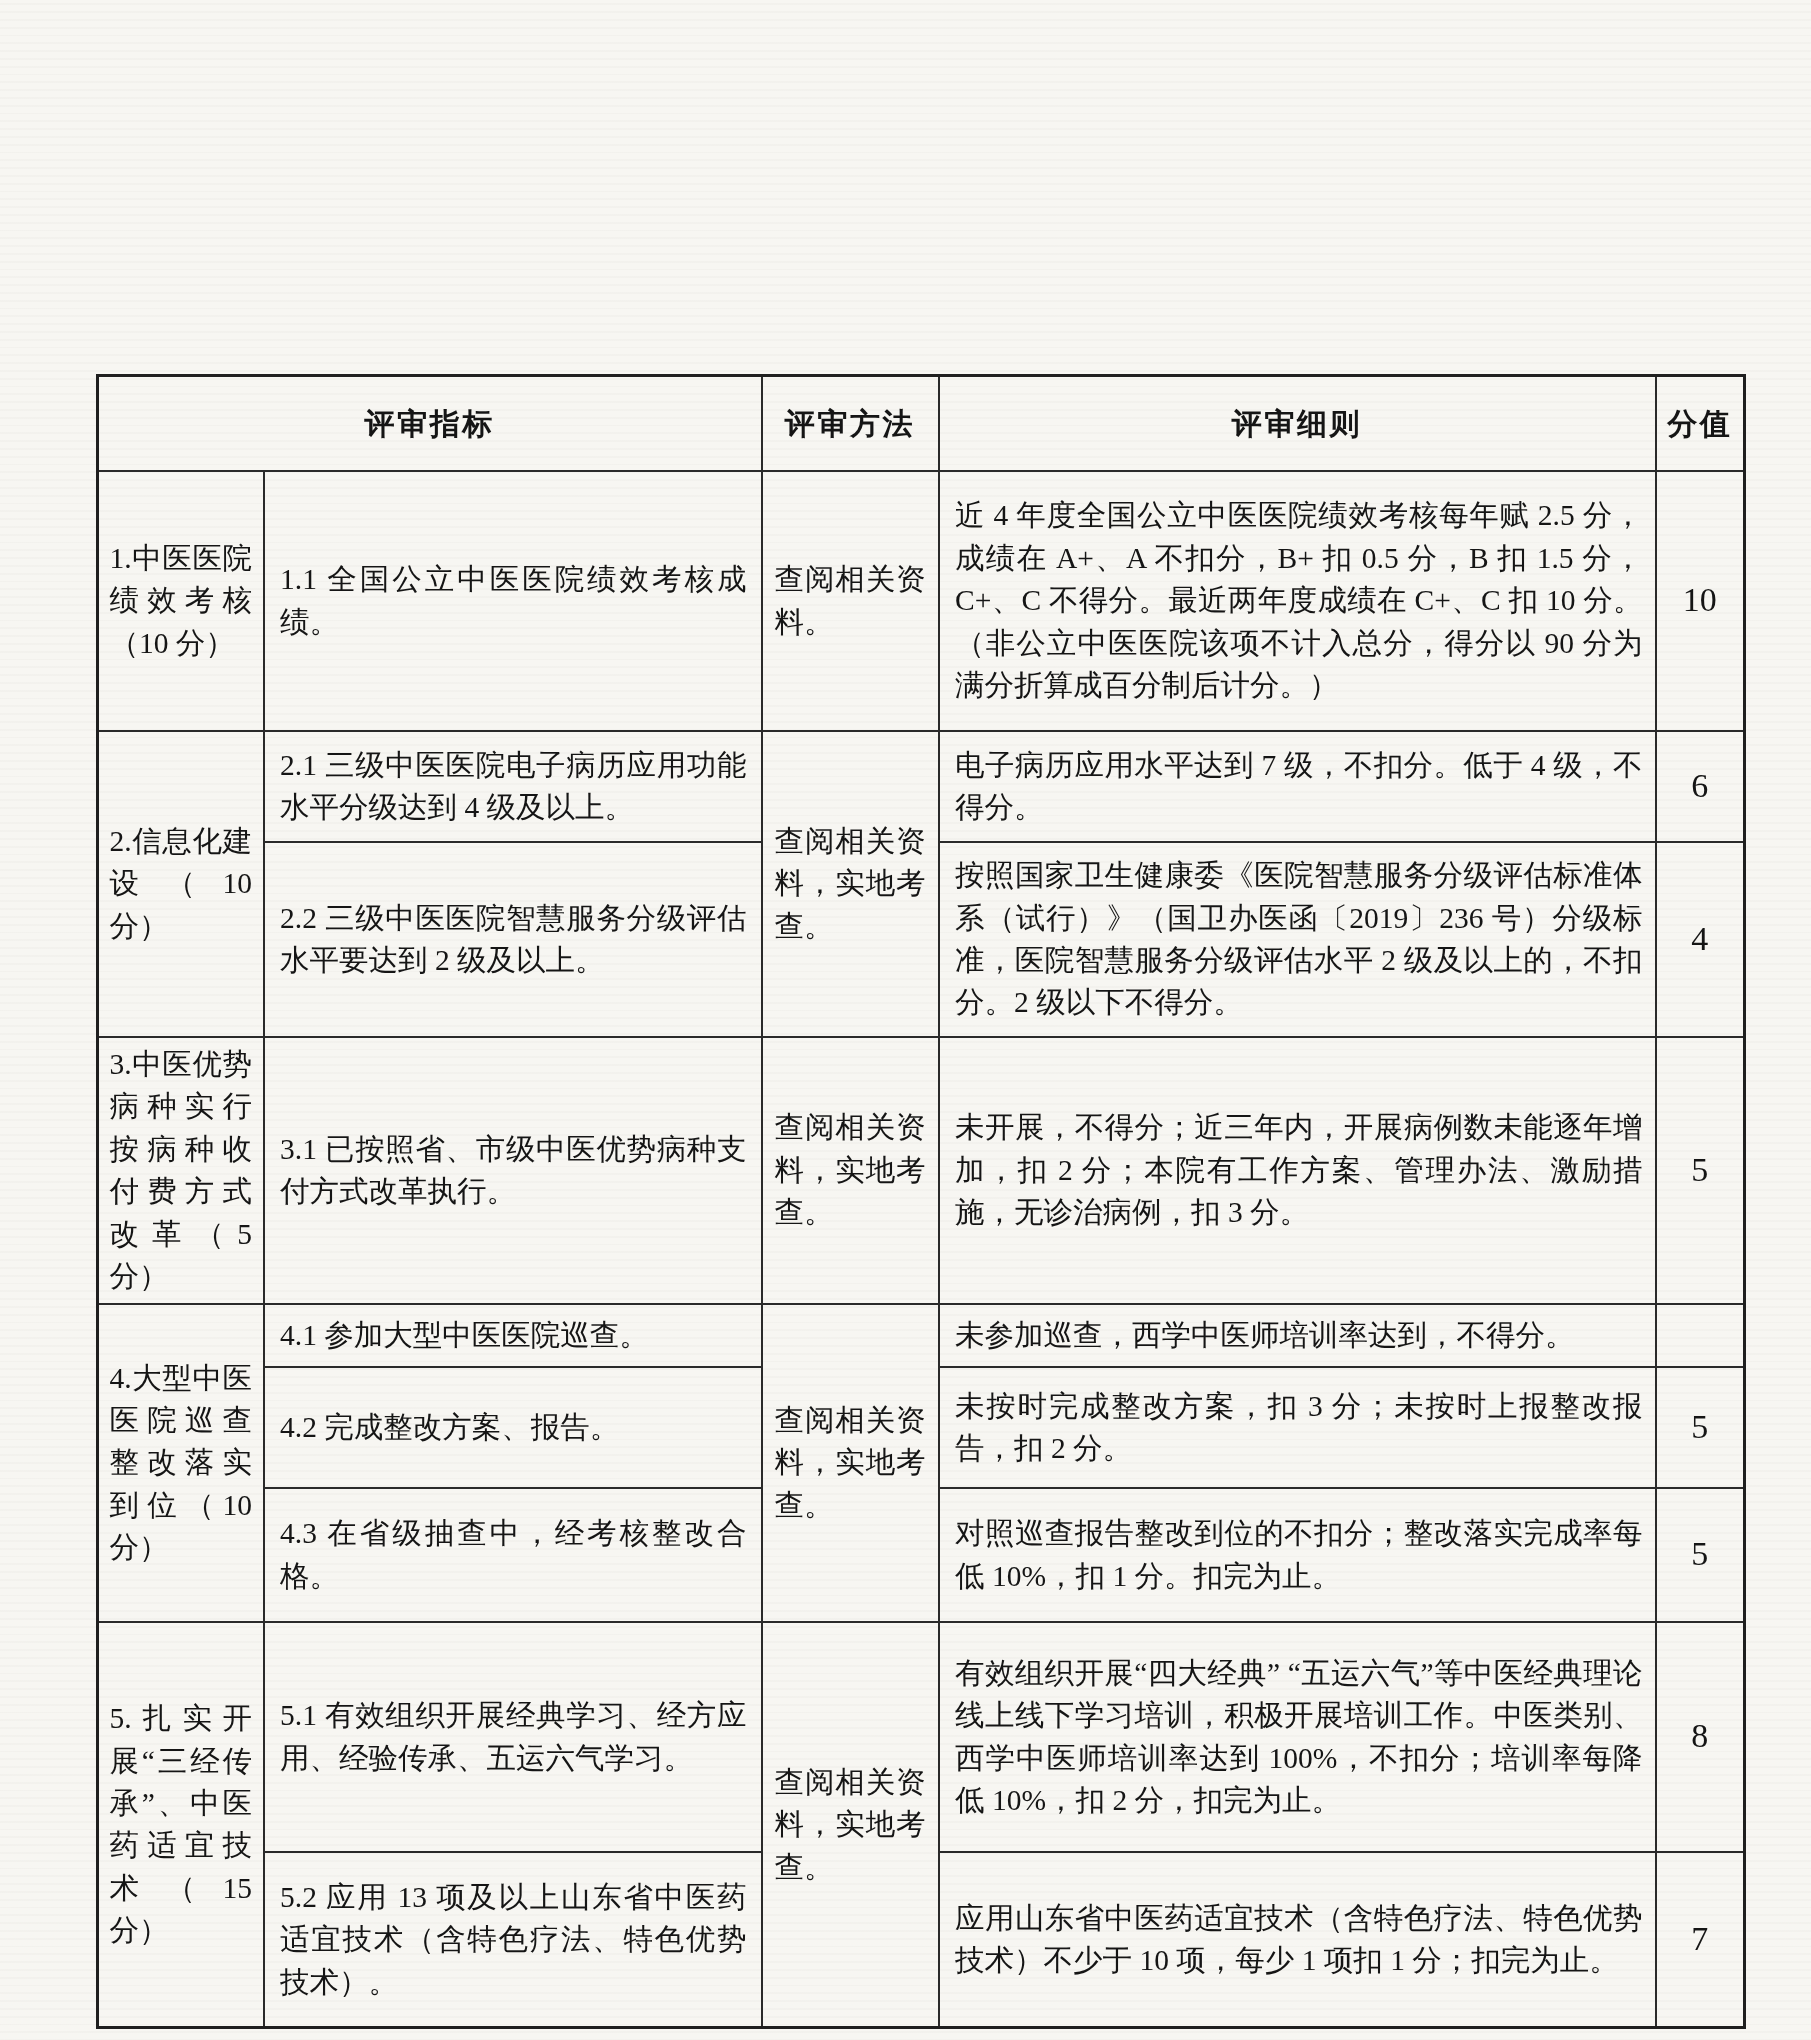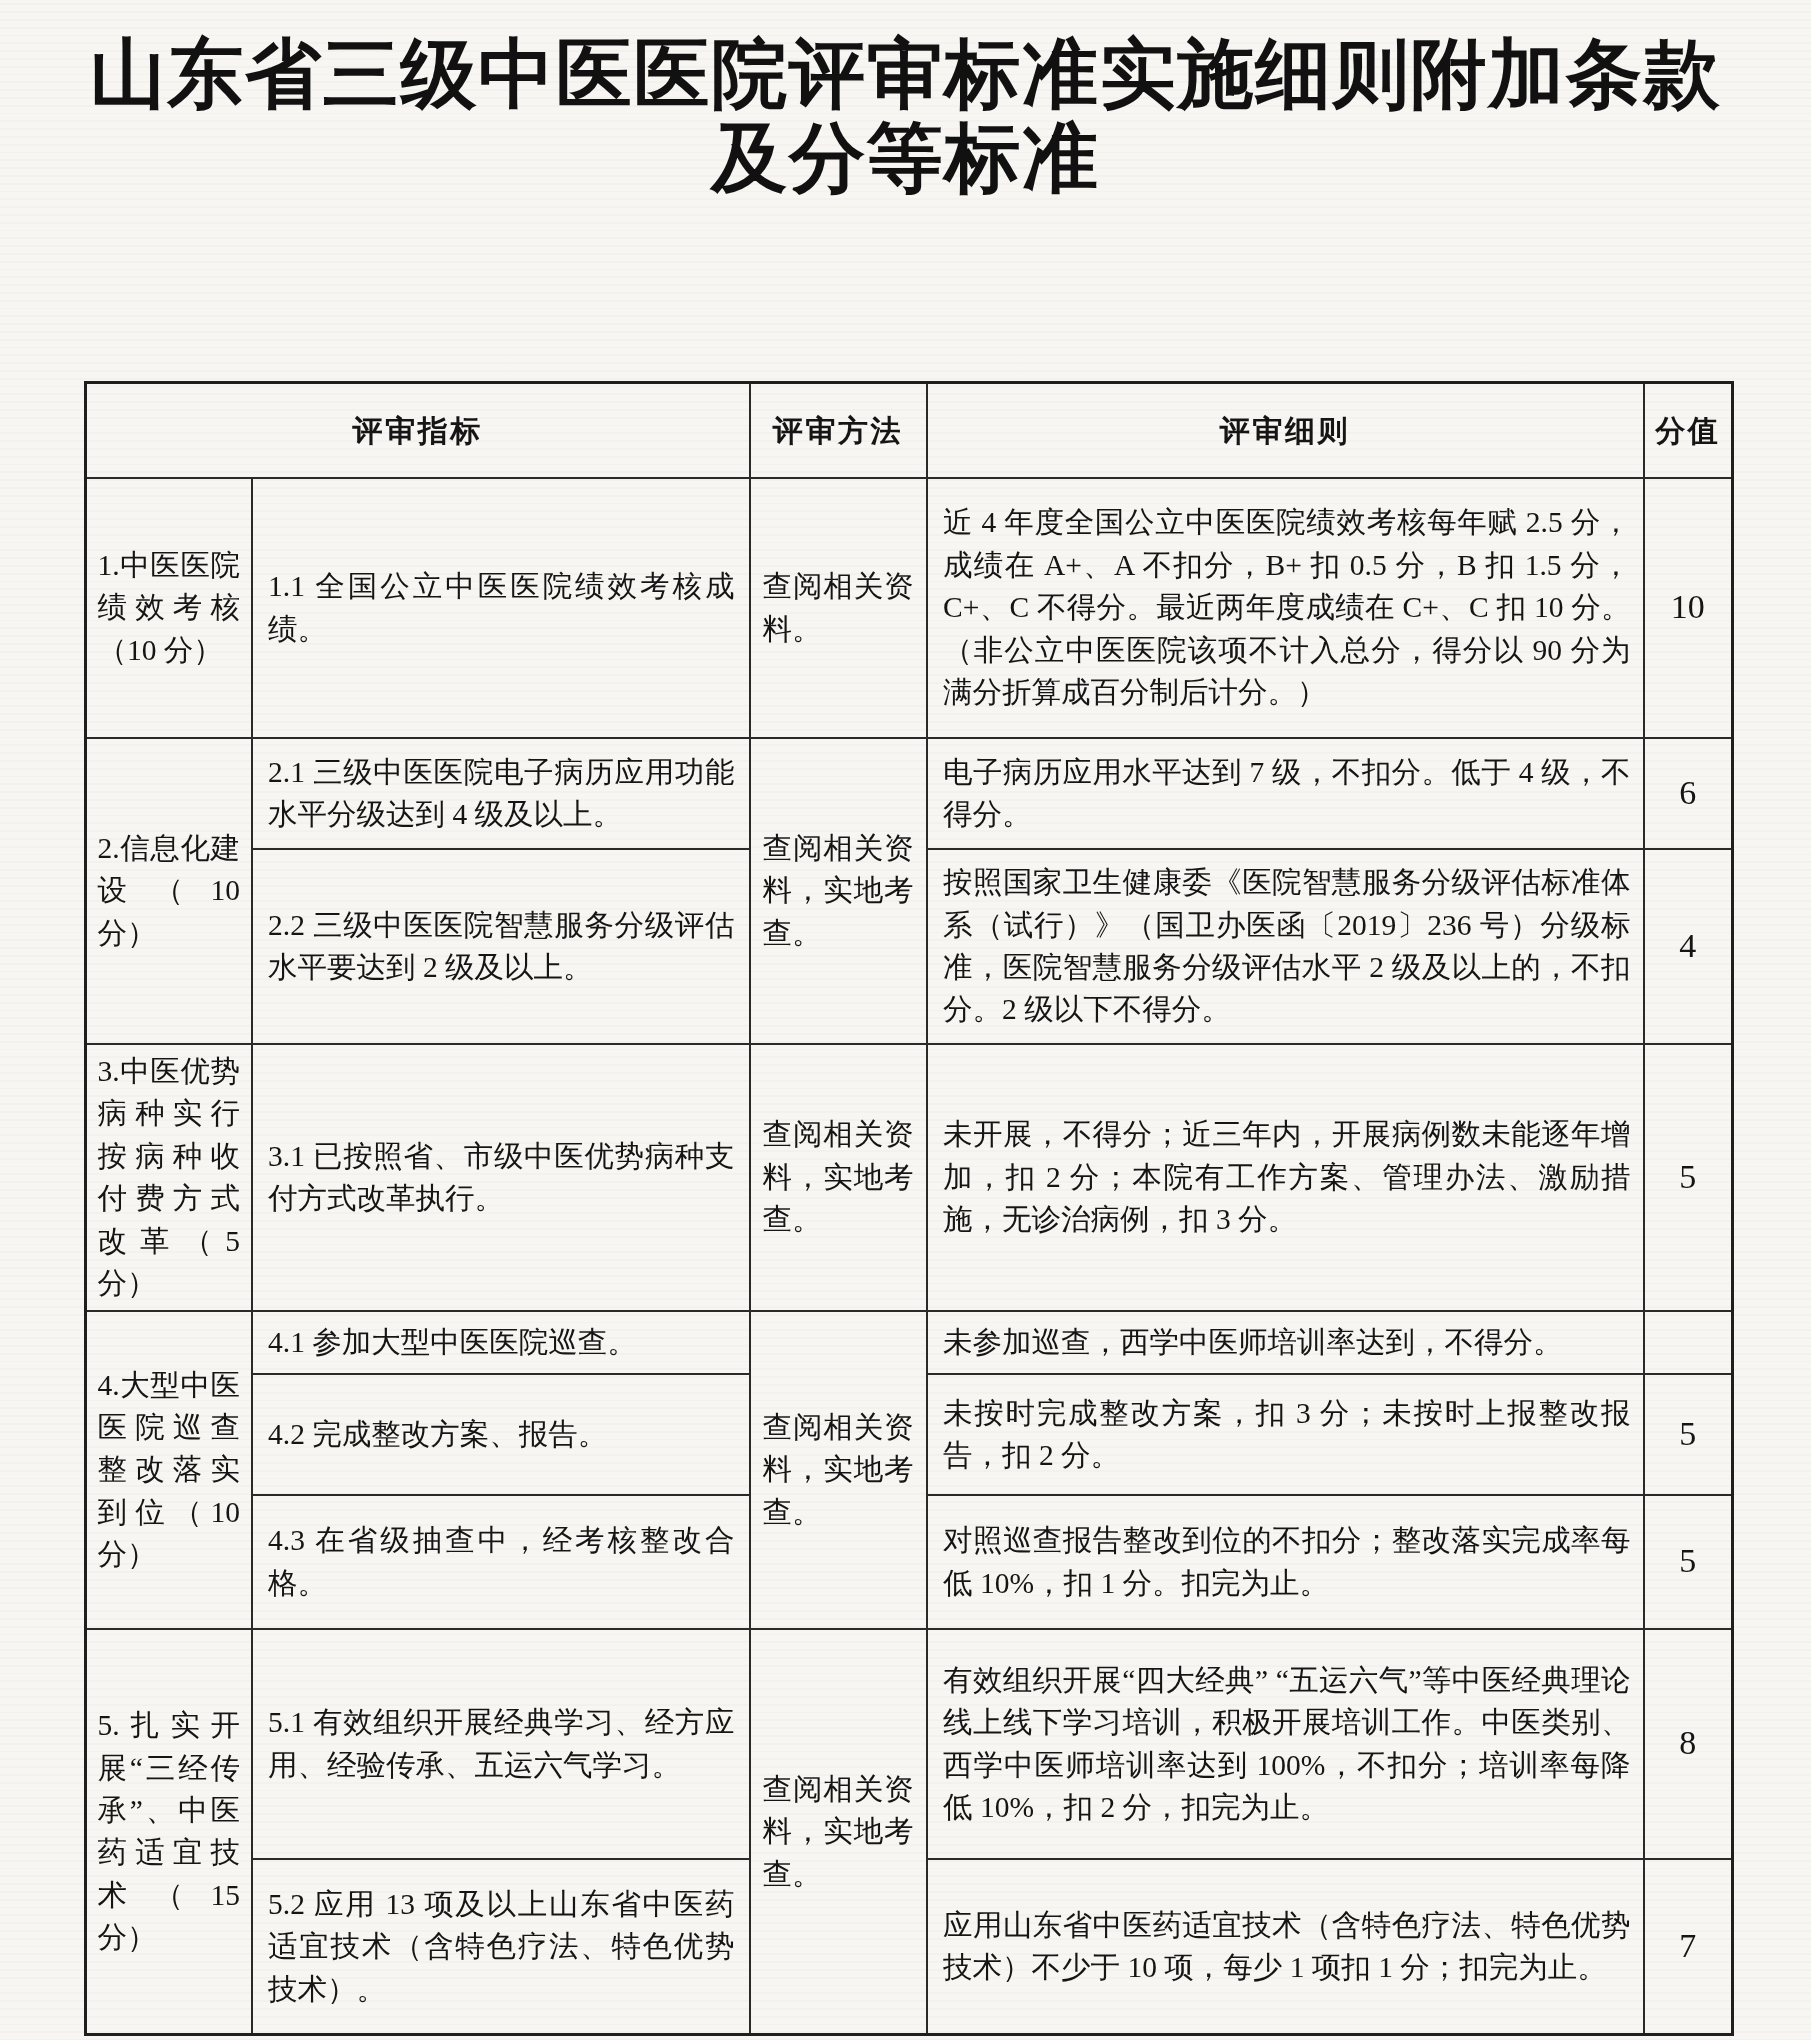--- a/index.html
+++ b/index.html
@@ -19,26 +19,25 @@
     padding-top:33px;
     text-align:center;
     font-weight:700;
     font-size:76px;
     line-height:1.1;
     letter-spacing:1.7px;
     color:#111;
   }
   table.doc-table{
     position:absolute;
-    left:84px;top:374px;
+    left:96px;top:374px;
     width:1647px;
     table-layout:fixed;
     border-collapse:collapse;
     background:transparent;
-    margin-top:7px;
   }
   col.c-cat{width:166px;}
   col.c-ind{width:498px;}
   col.c-met{width:177px;}
   col.c-rul{width:717px;}
   col.c-sco{width:89px;}
   .doc-table th,.doc-table td{
     border:2.6px solid #2a2a2a;
     vertical-align:middle;
     font-size:29.5px;
@@ -68,24 +67,20 @@
   tr.rh-4b{height:121px;}
   tr.rh-4c{height:134px;}
   tr.rh-5a{height:230px;}
   tr.rh-5b{height:176px;}
 </style>
 </head>
 <body>
 
 <div class="page">
 
-  <div class="doc-title">
-    <div>山东省三级中医医院评审标准实施细则附加条款</div>
-    <div>及分等标准</div>
-  </div>
 
   <table class="doc-table">
     <colgroup>
       <col class="c-cat">
         <col class="c-ind">
         <col class="c-met">
         <col class="c-rul">
         <col class="c-sco">
     </colgroup>
     <thead>

